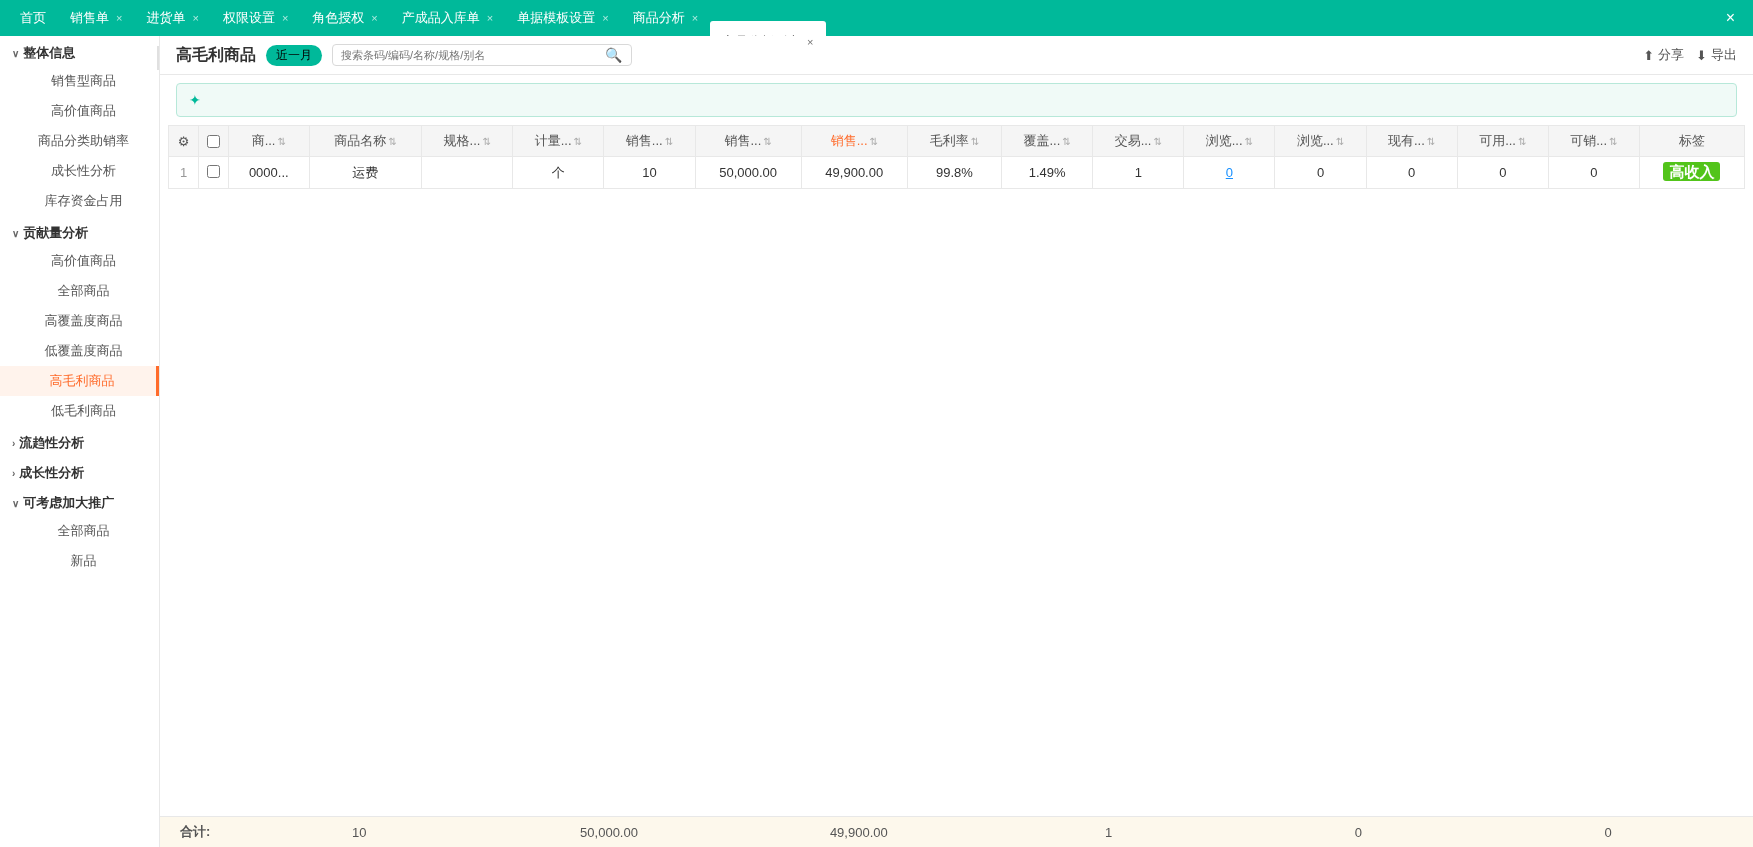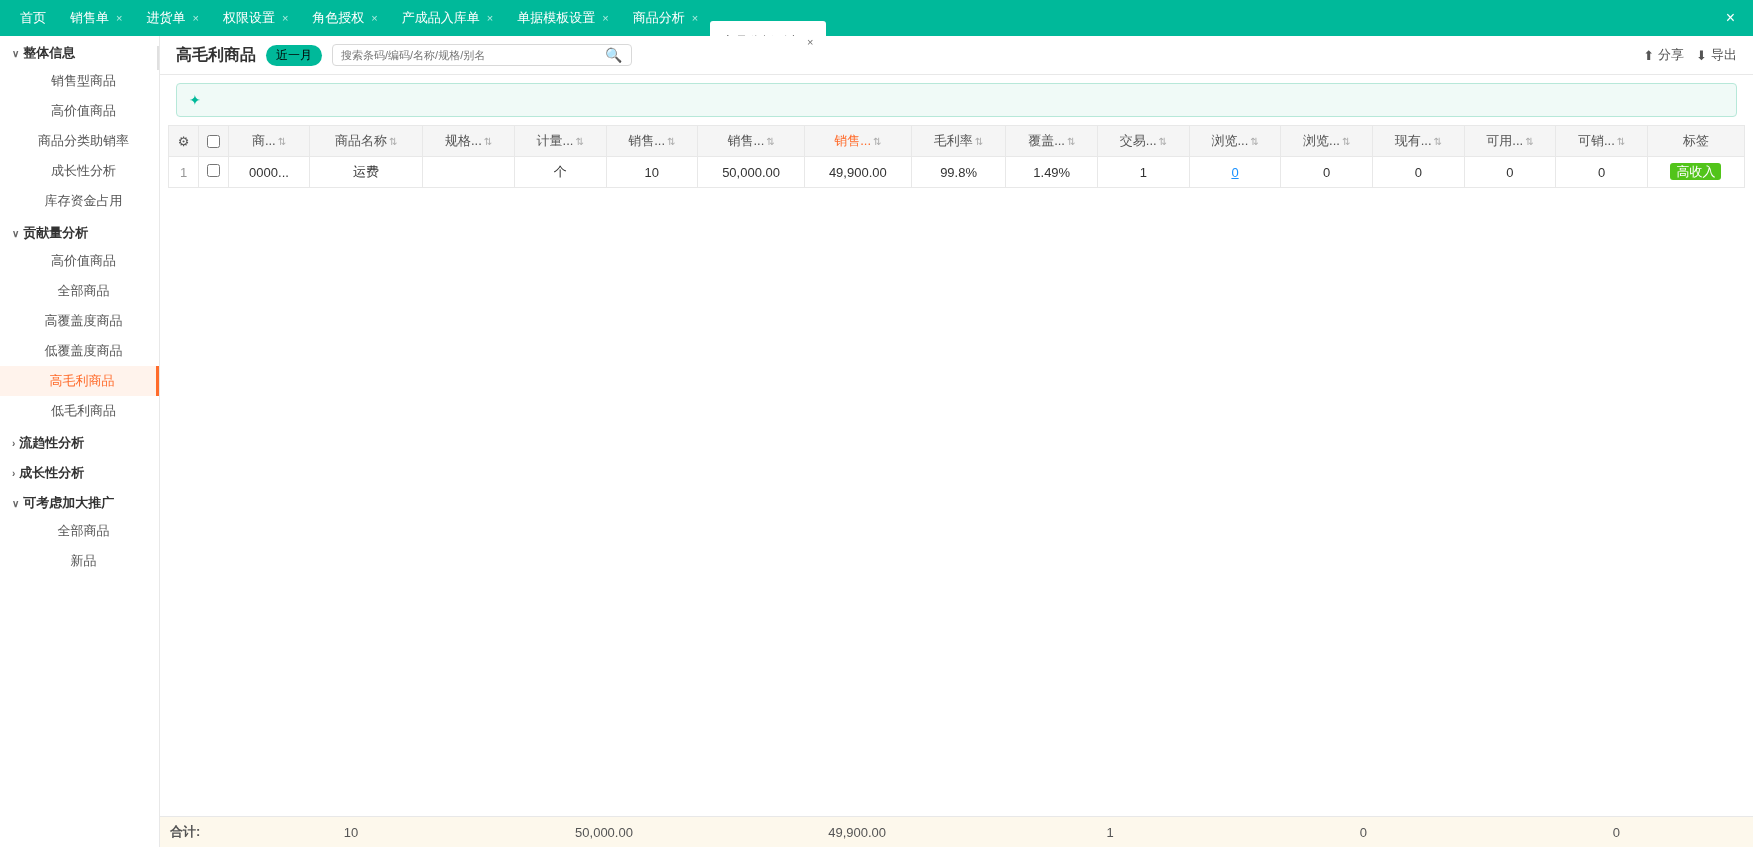--- a/index.html
+++ b/index.html
@@ -222,33 +222,34 @@
       padding: 6px 8px;
       text-align: center;
       color: #333;
       white-space: nowrap;
     }
     .tag-green {
       color: #fff;
       background: #52c41a;
       border-radius: 3px;
       padding: 1px 6px;
-      font-size: 13px;
+      font-size: 15px;
+      font-weight: bold;
     }
     .link-blue {
       color: #1890ff;
       text-decoration: underline;
       cursor: pointer;
     }
 
     
     .footer-bar {
       background: #fdf8ec;
       border-top: 1px solid #e8e8e8;
-      padding: 6px 10px;
+      padding: 6px 20px;
       display: flex;
       align-items: center;
       gap: 24px;
       font-size: 12px;
       color: #555;
     }
     .footer-bar .total-label { font-weight: 600; }
     .footer-cells {
       display: flex;
       flex: 1;

